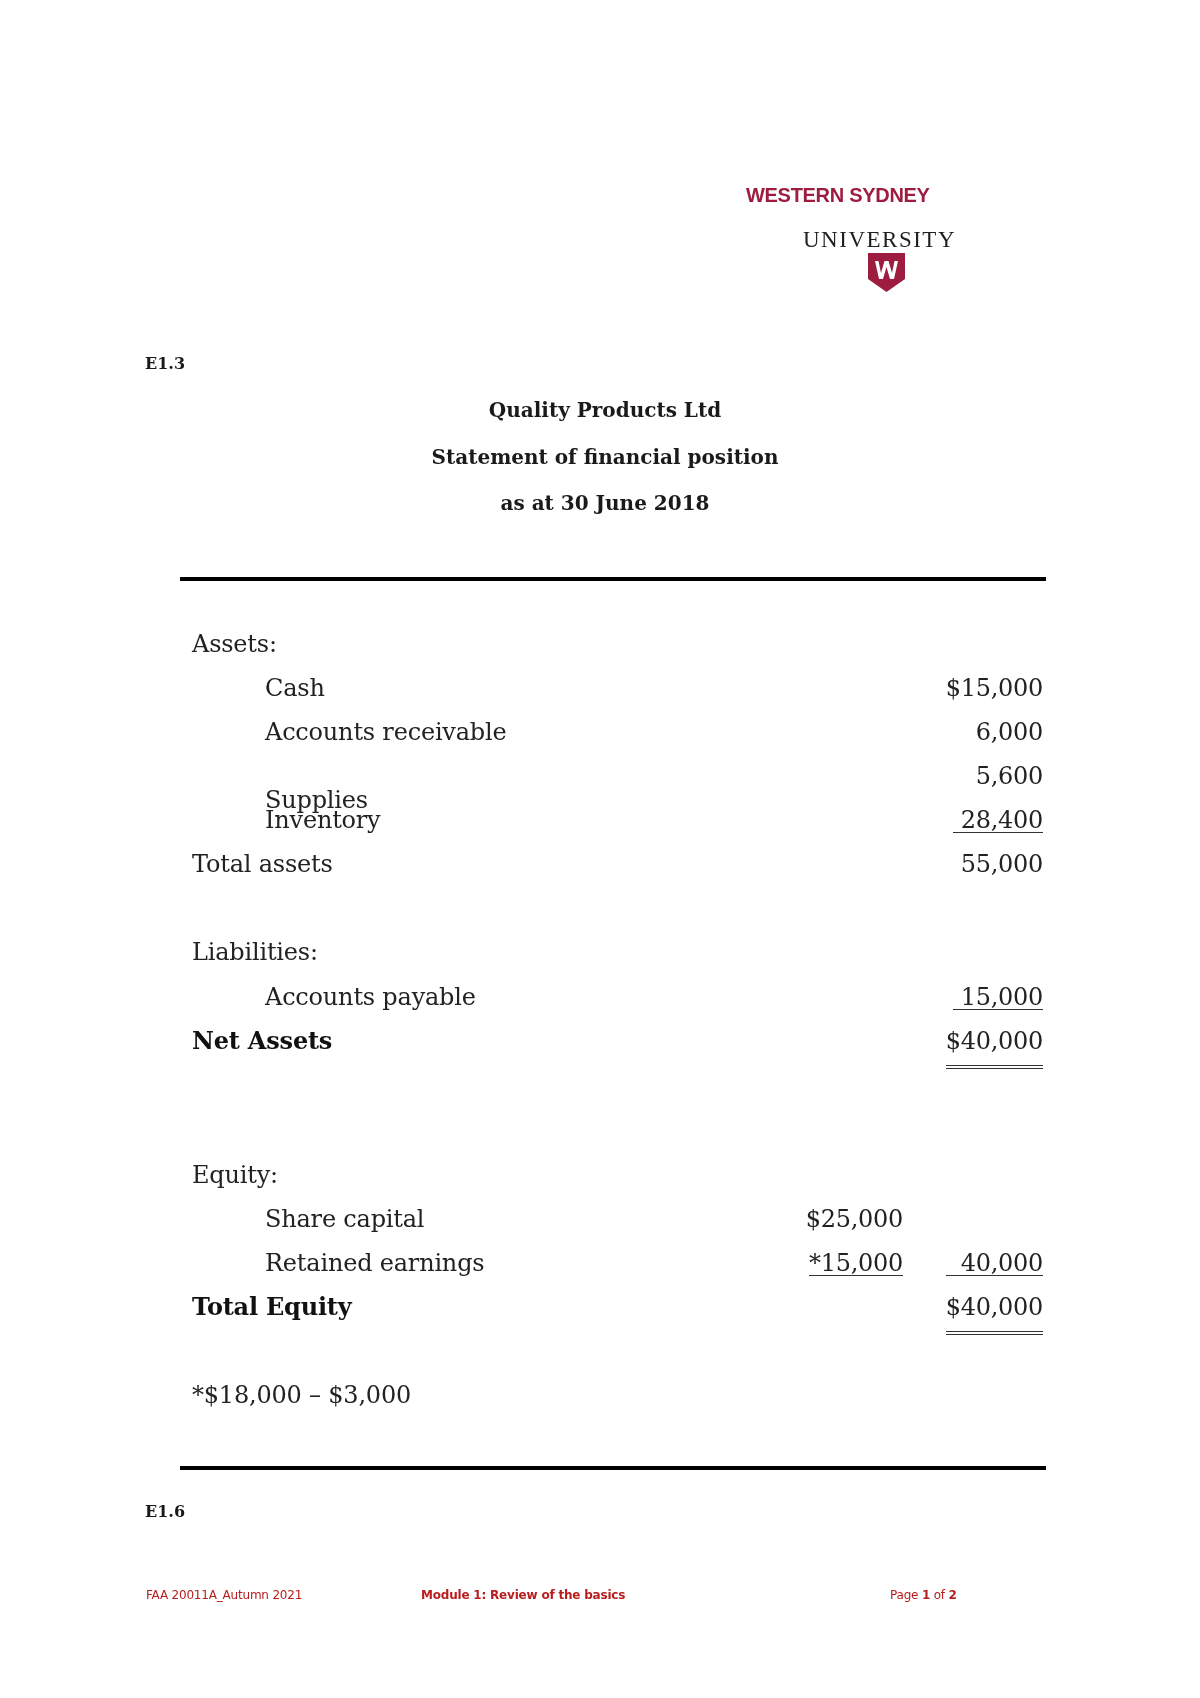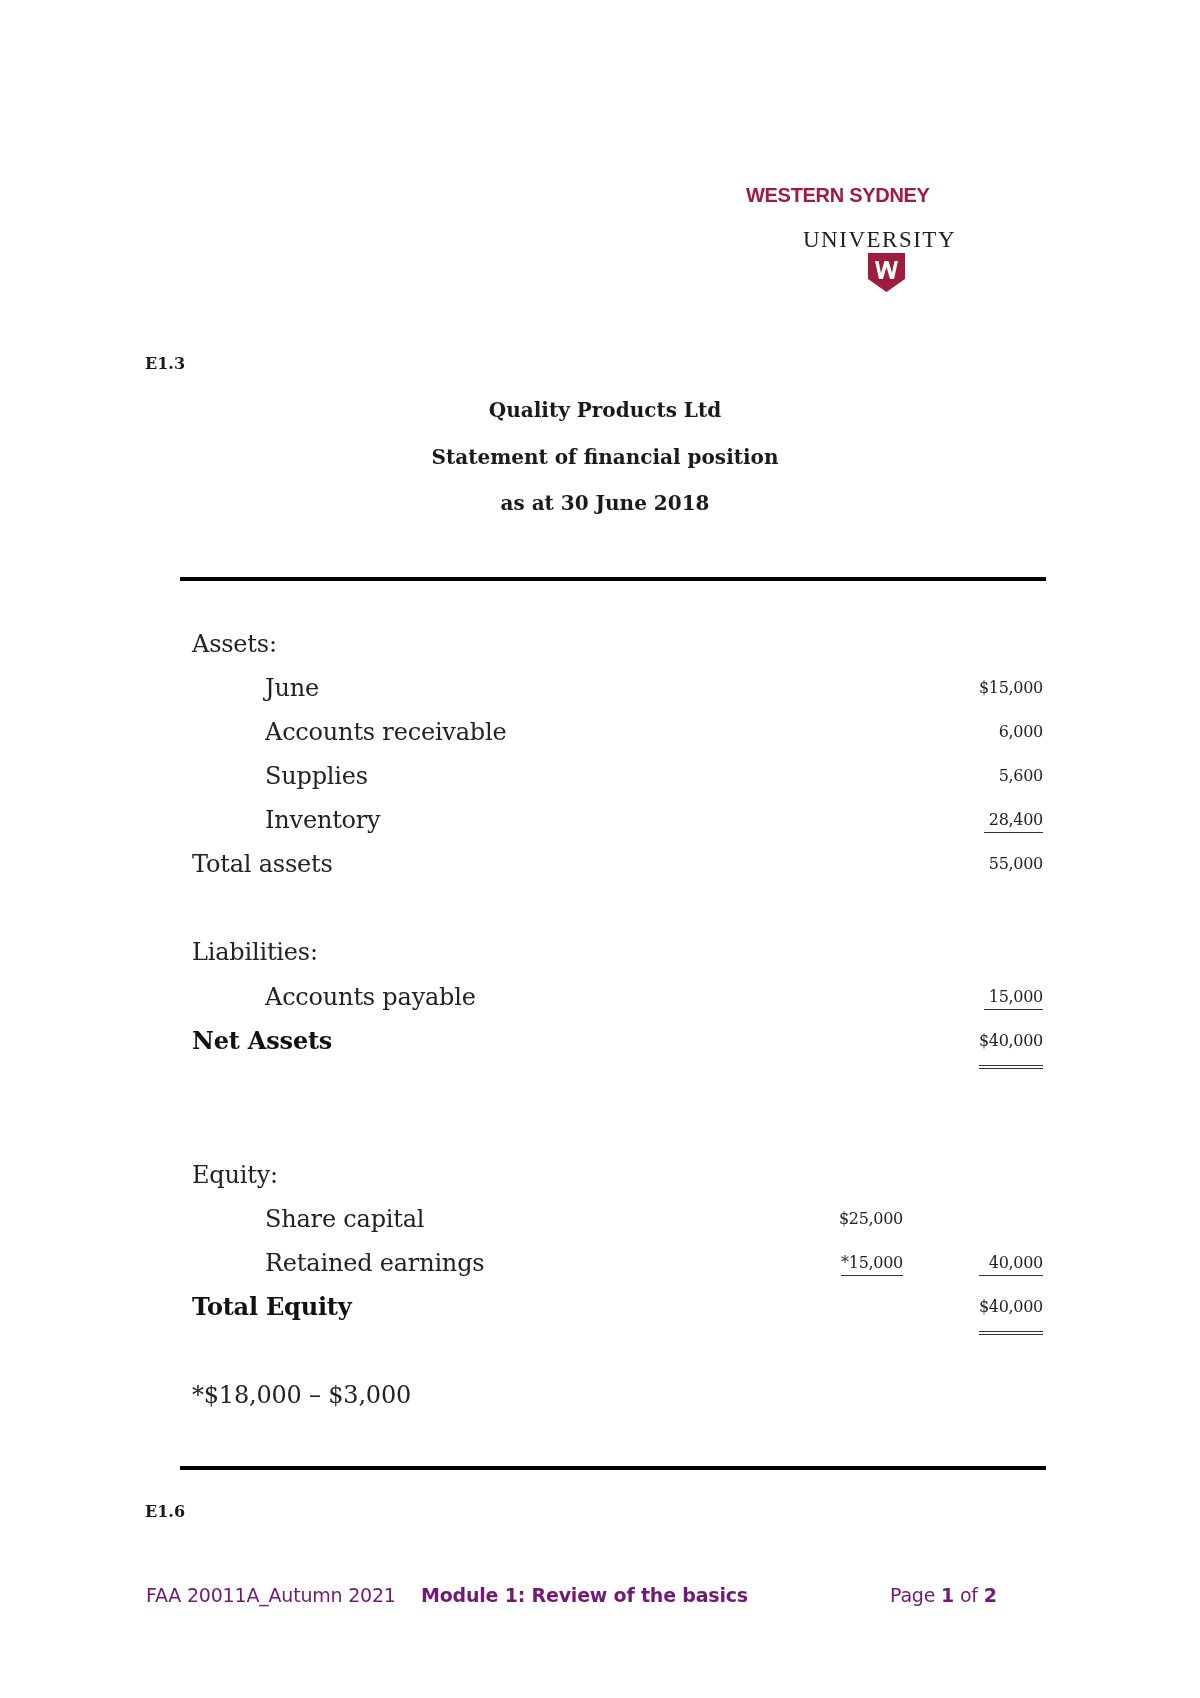--- a/index.html
+++ b/index.html
@@ -19,28 +19,28 @@
     .title-line { left: 0; width: 1210px; text-align: center; font-weight: bold; font-size: 20px; line-height: 24px; }
 
     
     .rule { position: absolute; left: 180px; width: 866px; height: 4px; background: #000; }
 
     
     .row-label { font-size: 24px; line-height: 24px; font-weight: normal; letter-spacing: -0.2px; color: #222; }
     .lvl0 { left: 192px; }
     .lvl1 { left: 265px; }
     .bold { font-weight: bold; color: #111; }
-    .amt { font-size: 16px; line-height: 24px; color: #222; letter-spacing: -0.3px; }
+    .amt { font-size: 24px; line-height: 24px; color: #222; letter-spacing: -0.3px; }
     .col-right { right: 157px; }
     .col-mid { right: 297px; }
     .ul { border-bottom: 1.5px solid #333; padding-bottom: 0px; }
     .dul { border-bottom: 4px double #333; padding-bottom: 12px; }
 
     
-    .footer { font-family: "DejaVu Sans", "Liberation Sans", sans-serif; font-size: 19px; line-height: 20px; color: #701a75; top: 1585px; letter-spacing: -0.2px; }
+    .footer { font-family: "DejaVu Sans", "Liberation Sans", sans-serif; font-size: 12px; line-height: 20px; color: #b91c1c; top: 1585px; letter-spacing: -0.2px; }
     .footer-bold { font-weight: bold; }
   </style>
 </head>
 <body>
 
 <div class="abs logo-wsu">WESTERN SYDNEY</div>
 <div class="abs logo-uni">UNIVERSITY</div>
 <div class="abs logo-shield">
   <svg width="37" height="39" viewBox="0 0 37 39">
     <path d="M0 0 H37 V26 L18.5 39 L0 26 Z" fill="#9d1c3f"></path>
@@ -51,27 +51,27 @@
 <div class="abs section-id" style="top:352px;">E1.3</div>
 
 <div class="abs title-line" style="top:398px;">Quality Products Ltd</div>
 <div class="abs title-line" style="top:445px;">Statement of financial position</div>
 <div class="abs title-line" style="top:491px;">as at 30 June 2018</div>
 
 <div class="rule" style="top:577px;"></div>
 
 <div class="abs row-label lvl0" style="top:632px;">Assets:</div>
 
-<div class="abs row-label lvl1" style="top:676px;">June</div>
+<div class="abs row-label lvl1" style="top:676px;">Cash</div>
 <div class="abs amt col-right" style="top:676px;">$15,000</div>
 
 <div class="abs row-label lvl1" style="top:720px;">Accounts receivable</div>
 <div class="abs amt col-right" style="top:720px;">6,000</div>
 
-<div class="abs row-label lvl1" style="top:764px;">Supplies</div>
+<div class="abs row-label lvl1" style="top:788px;">Supplies</div>
 <div class="abs amt col-right" style="top:764px;">5,600</div>
 
 <div class="abs row-label lvl1" style="top:808px;">Inventory</div>
 <div class="abs amt col-right ul" style="top:808px; white-space:pre;"> 28,400</div>
 
 <div class="abs row-label lvl0" style="top:852px;">Total assets</div>
 <div class="abs amt col-right" style="top:852px;">55,000</div>
 
 <div class="abs row-label lvl0" style="top:940px;text-align:center;">Liabilities:</div>
 

